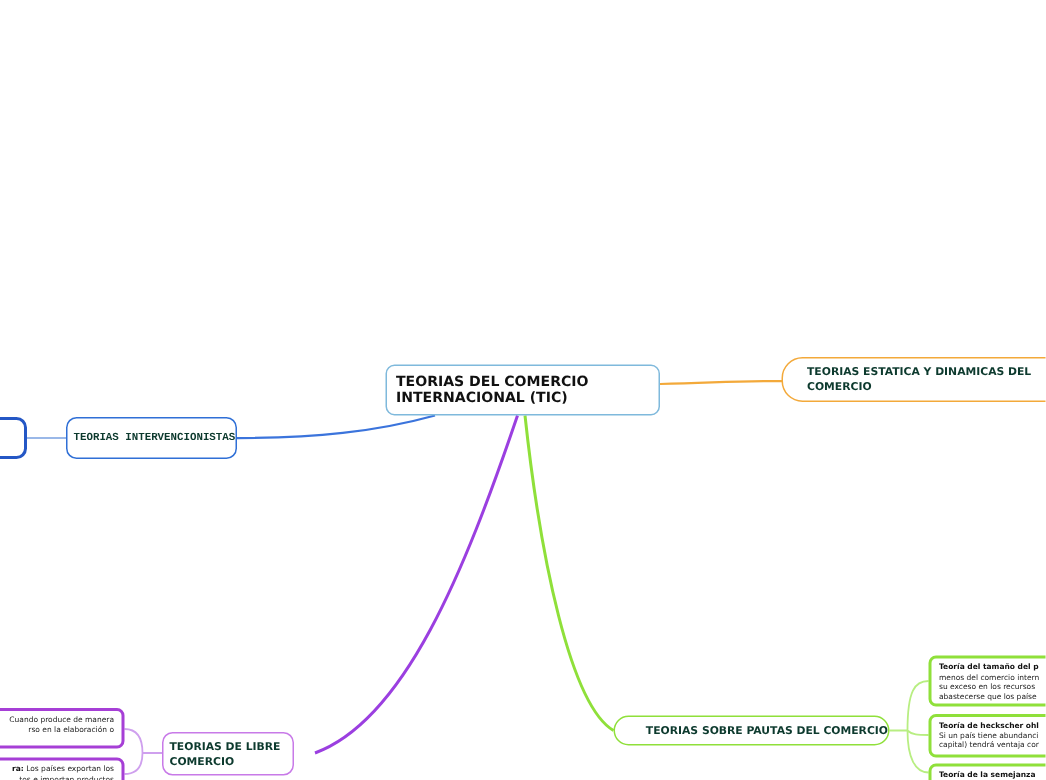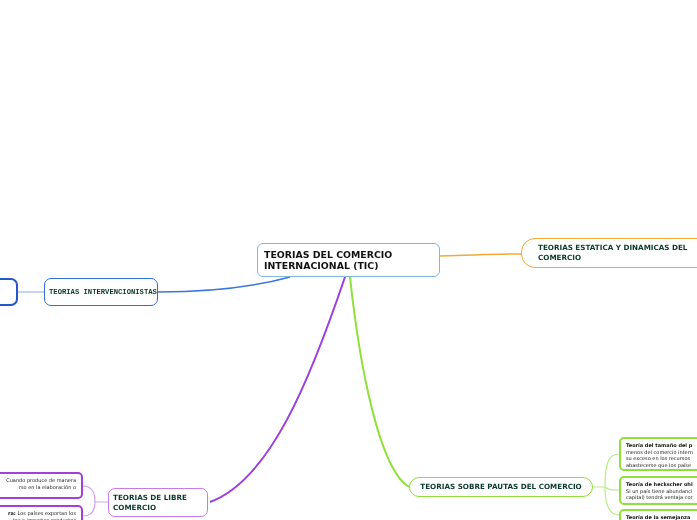--- a/index.html
+++ b/index.html
@@ -17,22 +17,22 @@
   }
   .central {
     left:257px; top:243px; width:183px; height:34px;
     border:1.5px solid #7fb9dc; border-radius:6px;
     color:#111; font-size:9.4px; line-height:11.5px;
     padding:0 6px;
   }
   .n-estatica { left:521px; top:238px; width:190px; height:30px; border:1.5px solid #f3a93a; border-radius:14px; padding-left:16px; }
   .n-interv { left:44px; top:278px; width:114px; height:28px; border:1.5px solid #2f6fd6; padding-left:4px;font-family:Liberation Mono, monospace; }
   .n-interv-child { left:-20px; top:278px; width:38px; height:28px; border:2px solid #2457c5; }
-  .n-pautas { left:409px; top:477px; width:184px; height:20px; border:1.5px solid #8fe03a; border-radius:10px; justify-content:center; }
-  .n-libre { left:108px; top:488px; width:100px; height:29px; border:1.5px solid #c87ae8; padding-left:4px; }
+  .n-pautas { left:409px; top:477px; width:184px; height:20px; border:1.5px solid #8fe03a; border-radius:10px; justify-content:flex-end; }
+  .n-libre { left:108px; top:488px; width:88px; height:29px; border:1.5px solid #c87ae8; padding-left:4px; }
   .leaf {
     position:absolute; box-sizing:border-box; background:#fff;
     border-radius:5px; font-size:5px; line-height:6.6px; color:#222;
     padding:3px 5px; overflow:hidden; white-space:nowrap;
   }
   .leaf b { color:#111; font-weight:bold; }
   .leaf-green { border:2px solid #8fe03a; }
   .leaf-purple { border:2px solid #a63fd6; }
   .l-tamano { left:619px; top:437px; width:90px; height:34px; }
   .l-heck { left:619px; top:476px; width:90px; height:29px; }

